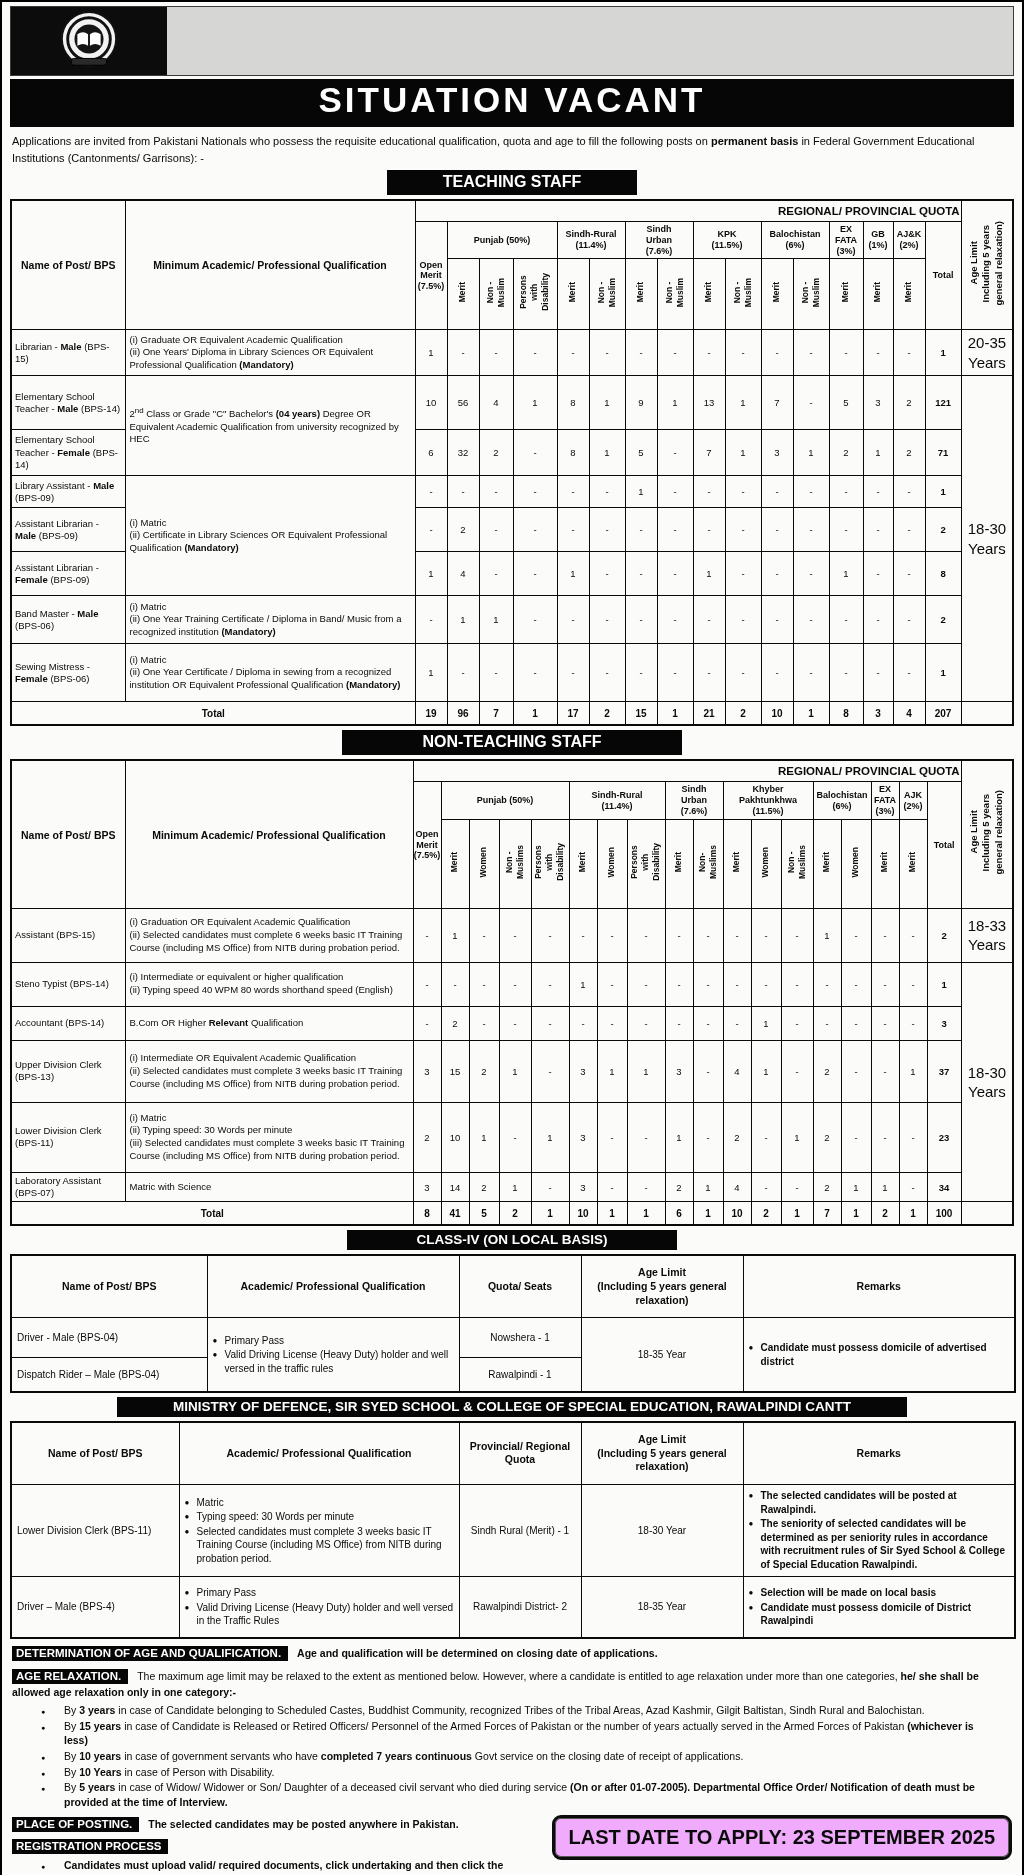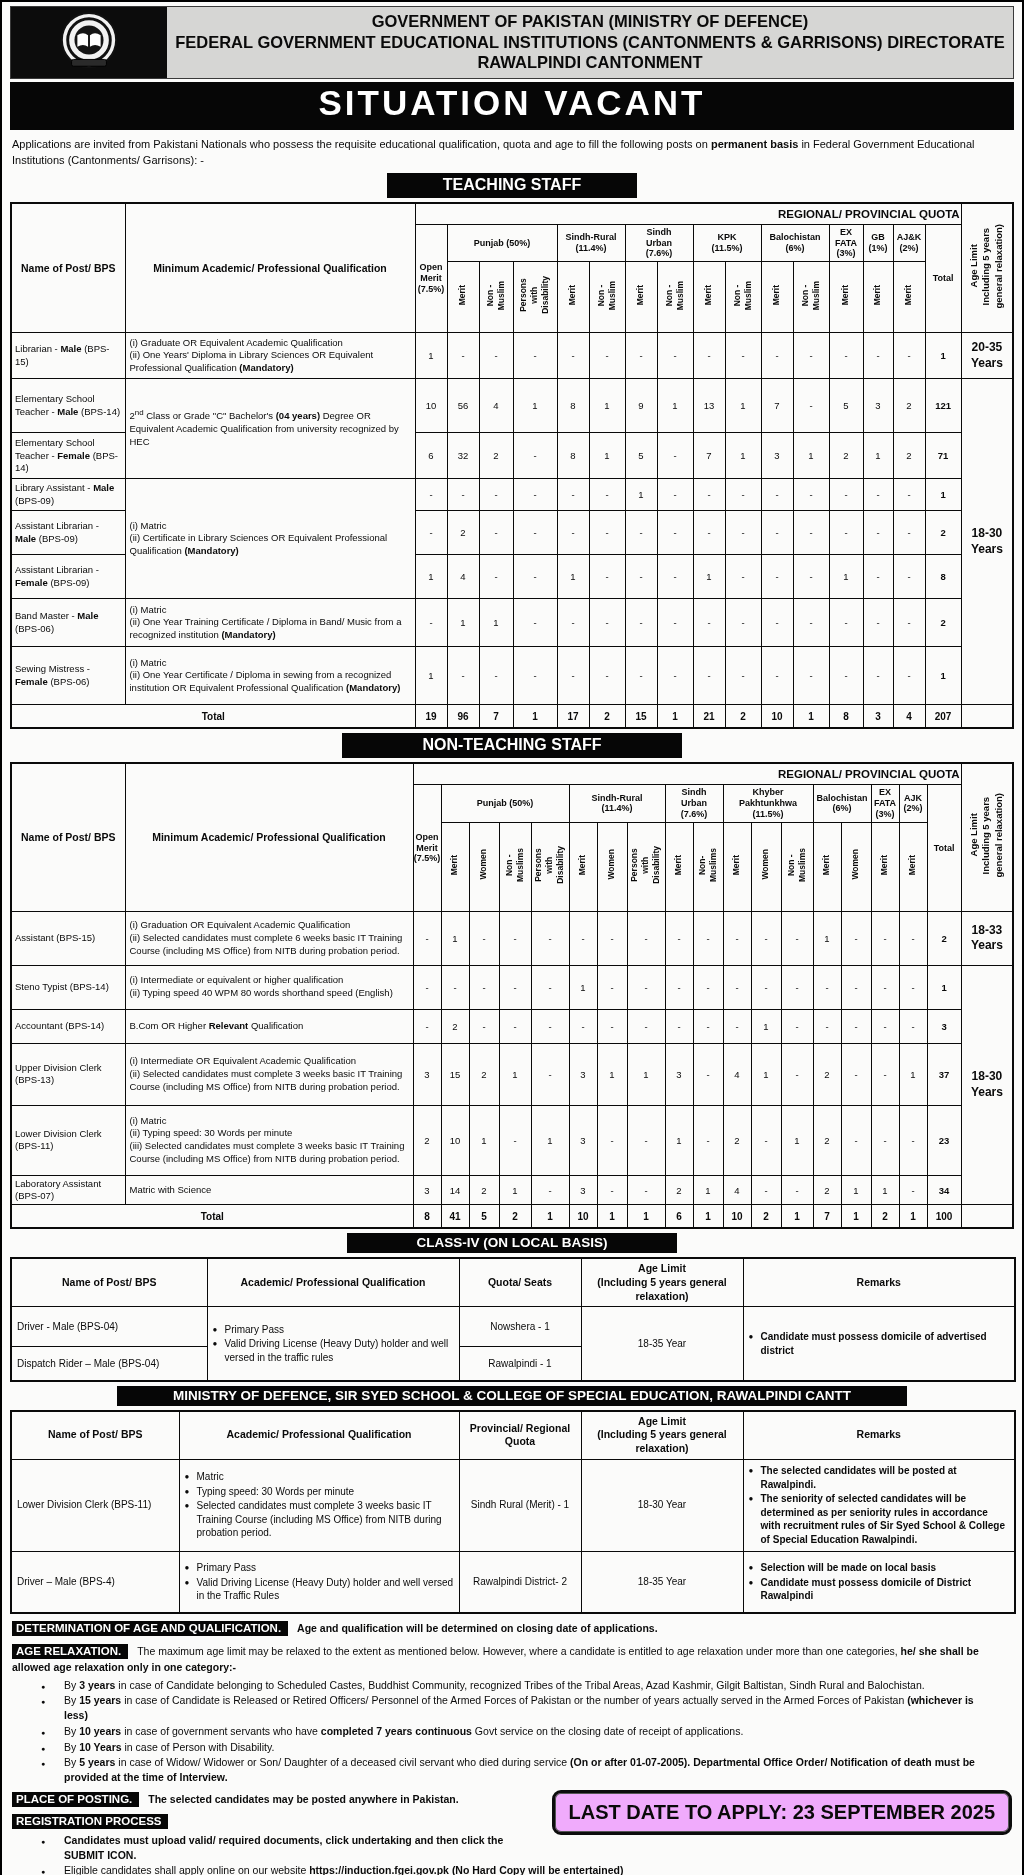--- a/index.html
+++ b/index.html
@@ -32,27 +32,27 @@
   .vt .vth{height:66px;}
   .vn .vth{height:84px;}
   .rot{display:inline-block;writing-mode:vertical-rl;transform:rotate(180deg);white-space:pre;
        font-weight:bold;font-size:8.5px;line-height:1.3;text-align:center;}
   th.agecol{vertical-align:middle;text-align:center;}
   th.agecol .rot{font-size:9.5px;}
   td.post{font-size:9.5px;padding:2px 3px;vertical-align:middle;line-height:1.3;}
   td.qual{font-size:9.5px;padding:2px 4px;vertical-align:middle;line-height:1.35;}
   td.num{font-size:9.5px;text-align:center;vertical-align:middle;}
   td.tot{font-weight:bold;}
-  td.age{font-size:12px;text-align:center;vertical-align:middle;line-height:1.3;font-weight:bold;}
+  td.age{font-size:15px;text-align:center;vertical-align:middle;line-height:1.3;}
   tr.totrow td{font-weight:bold;font-size:10px;height:20px;}
   td.totlabel{text-align:center;font-size:10.5px;}
   
   table.simple{border-collapse:collapse;table-layout:fixed;margin:3px auto;width:1004px;border:2px solid #0a0a0a;}
   .simple th,.simple td{border:1px solid #0a0a0a;vertical-align:middle;}
-  .simple th{font-size:10.5px;font-weight:bold;text-align:center;padding:3px 2px;line-height:1.3;}
+  .simple th{font-size:10.5px;font-weight:bold;text-align:center;padding:10px 2px;line-height:1.3;}
   .simple td{font-size:10px;padding:3px 5px;line-height:1.35;}
   .simple td.c{text-align:center;}
   .mli{display:flex;margin:1px 0;}
   .mdot{flex:none;width:12px;font-size:8px;padding-top:2px;}
   
   .secline{margin:6px 2px 3px;font-size:10.5px;line-height:1.45;}
   .seclabel{background:#060606;color:#fff;font-weight:bold;font-size:11.5px;padding:1px 7px 2px 4px;}
   .sectext{margin-left:6px;}
   .bullets{margin:2px 0 3px;}
   .li{display:flex;font-size:10.5px;line-height:1.4;margin:1px 12px;}
@@ -70,25 +70,20 @@
   <div class="masthead">
     <div class="crest-box">
       <svg width="62" height="62" viewBox="0 0 64 64">
         <circle cx="32" cy="30" r="28" fill="#f2f2f2" stroke="#111" stroke-width="2"></circle>
         <circle cx="32" cy="30" r="22" fill="none" stroke="#111" stroke-width="3"></circle>
         <circle cx="32" cy="30" r="15" fill="#151515"></circle>
         <path d="M20 25 Q26 21 31 25 L31 37 Q26 33 20 37 Z" fill="#fff"></path>
         <path d="M44 25 Q38 21 33 25 L33 37 Q38 33 44 37 Z" fill="#fff"></path>
         <rect x="14" y="50" width="36" height="7" rx="2" fill="#2a2a2a" stroke="#000"></rect>
       </svg>
-    </div>
-    <div class="masthead-titles">
-      <div class="mt">GOVERNMENT OF PAKISTAN (MINISTRY OF DEFENCE)</div>
-      <div class="mt">FEDERAL GOVERNMENT EDUCATIONAL INSTITUTIONS (CANTONMENTS &amp; GARRISONS) DIRECTORATE</div>
-      <div class="mt">RAWALPINDI CANTONMENT</div>
     </div>
   </div>
 
   <div class="sv-banner">SITUATION VACANT</div>
 
   <div class="intro">Applications are invited from Pakistani Nationals who possess the requisite educational qualification, quota and age to fill the following posts on <b>permanent basis</b> in Federal Government Educational Institutions (Cantonments/ Garrisons): -</div>
 
   <div class="black-title t-teaching">TEACHING STAFF</div>
   <table class="staff vt" id="teaching-table">
       <colgroup>

